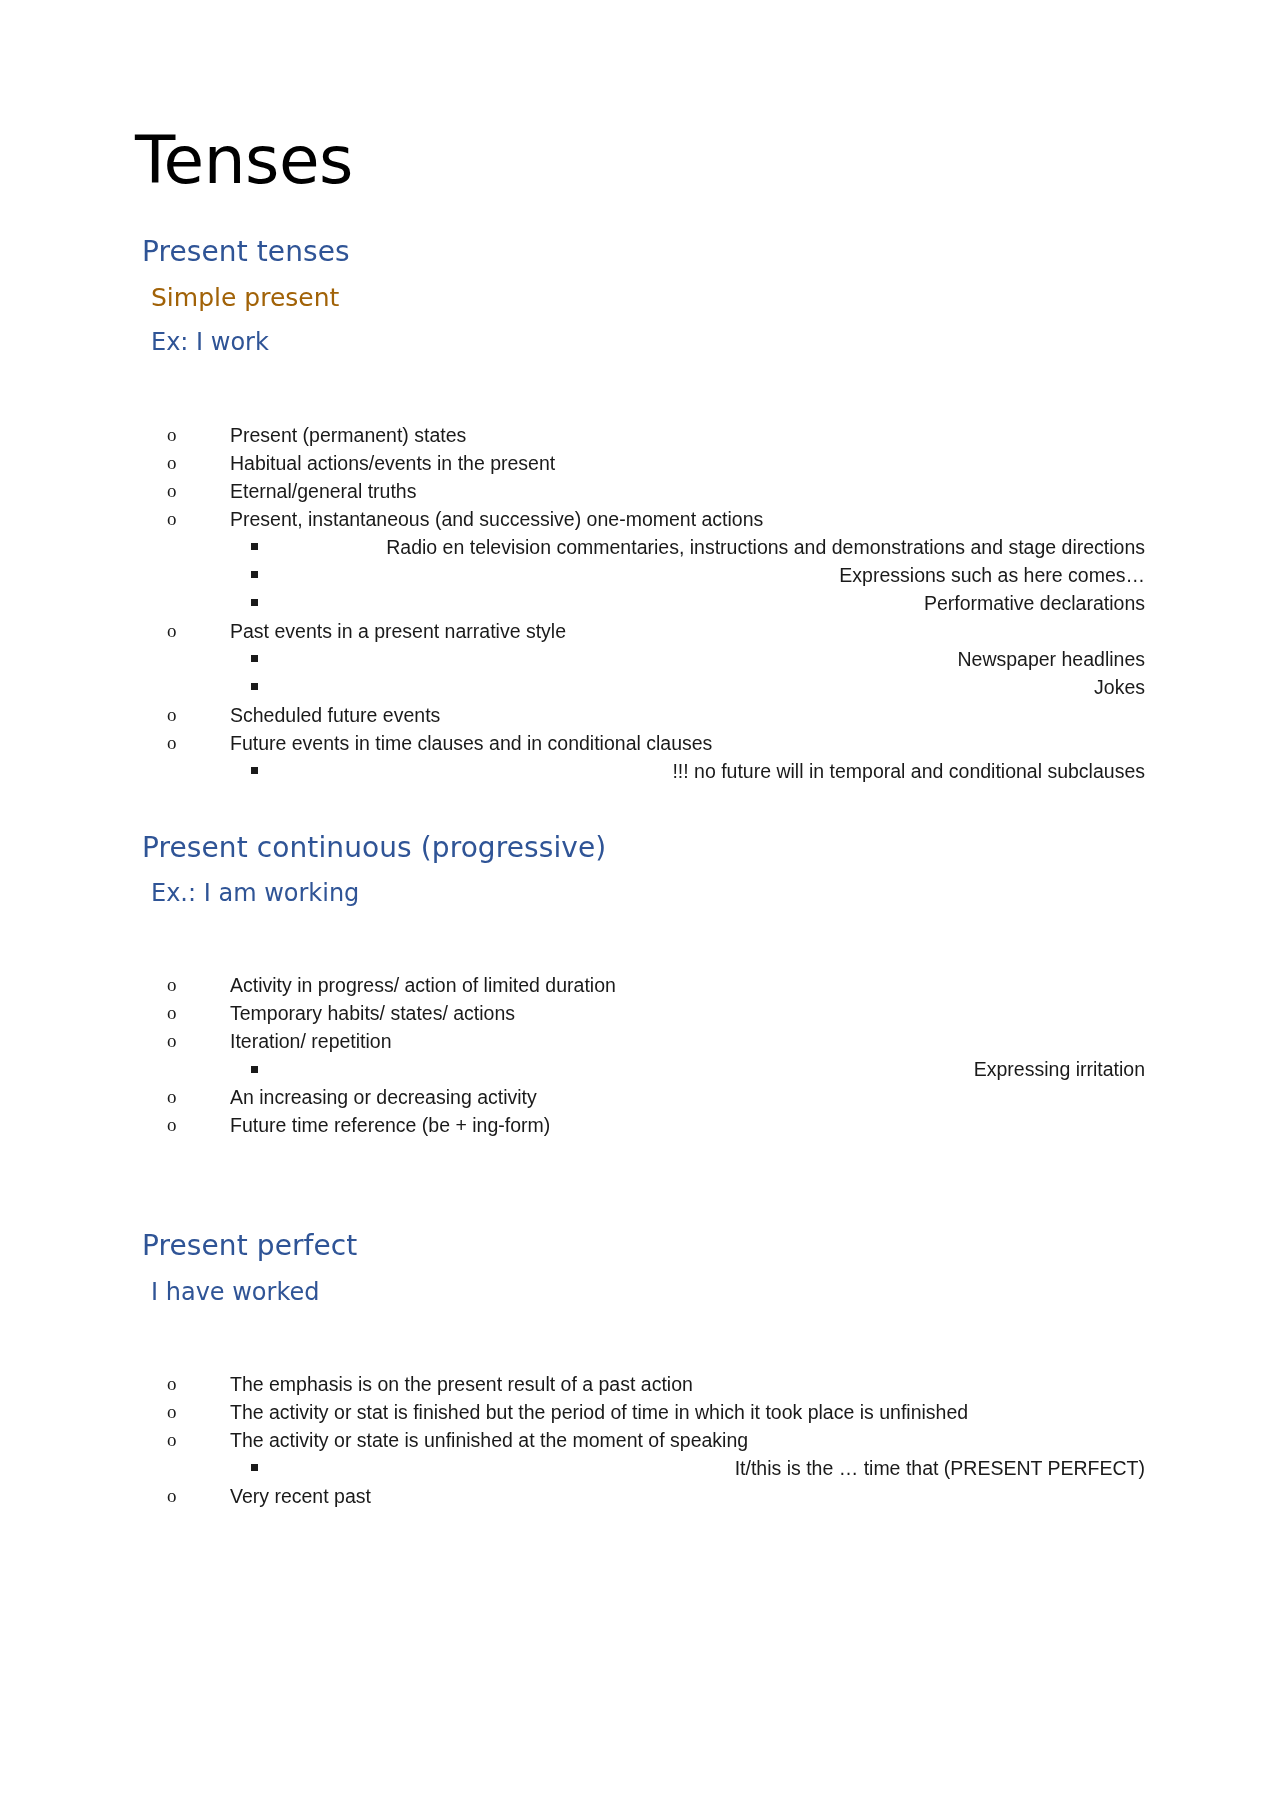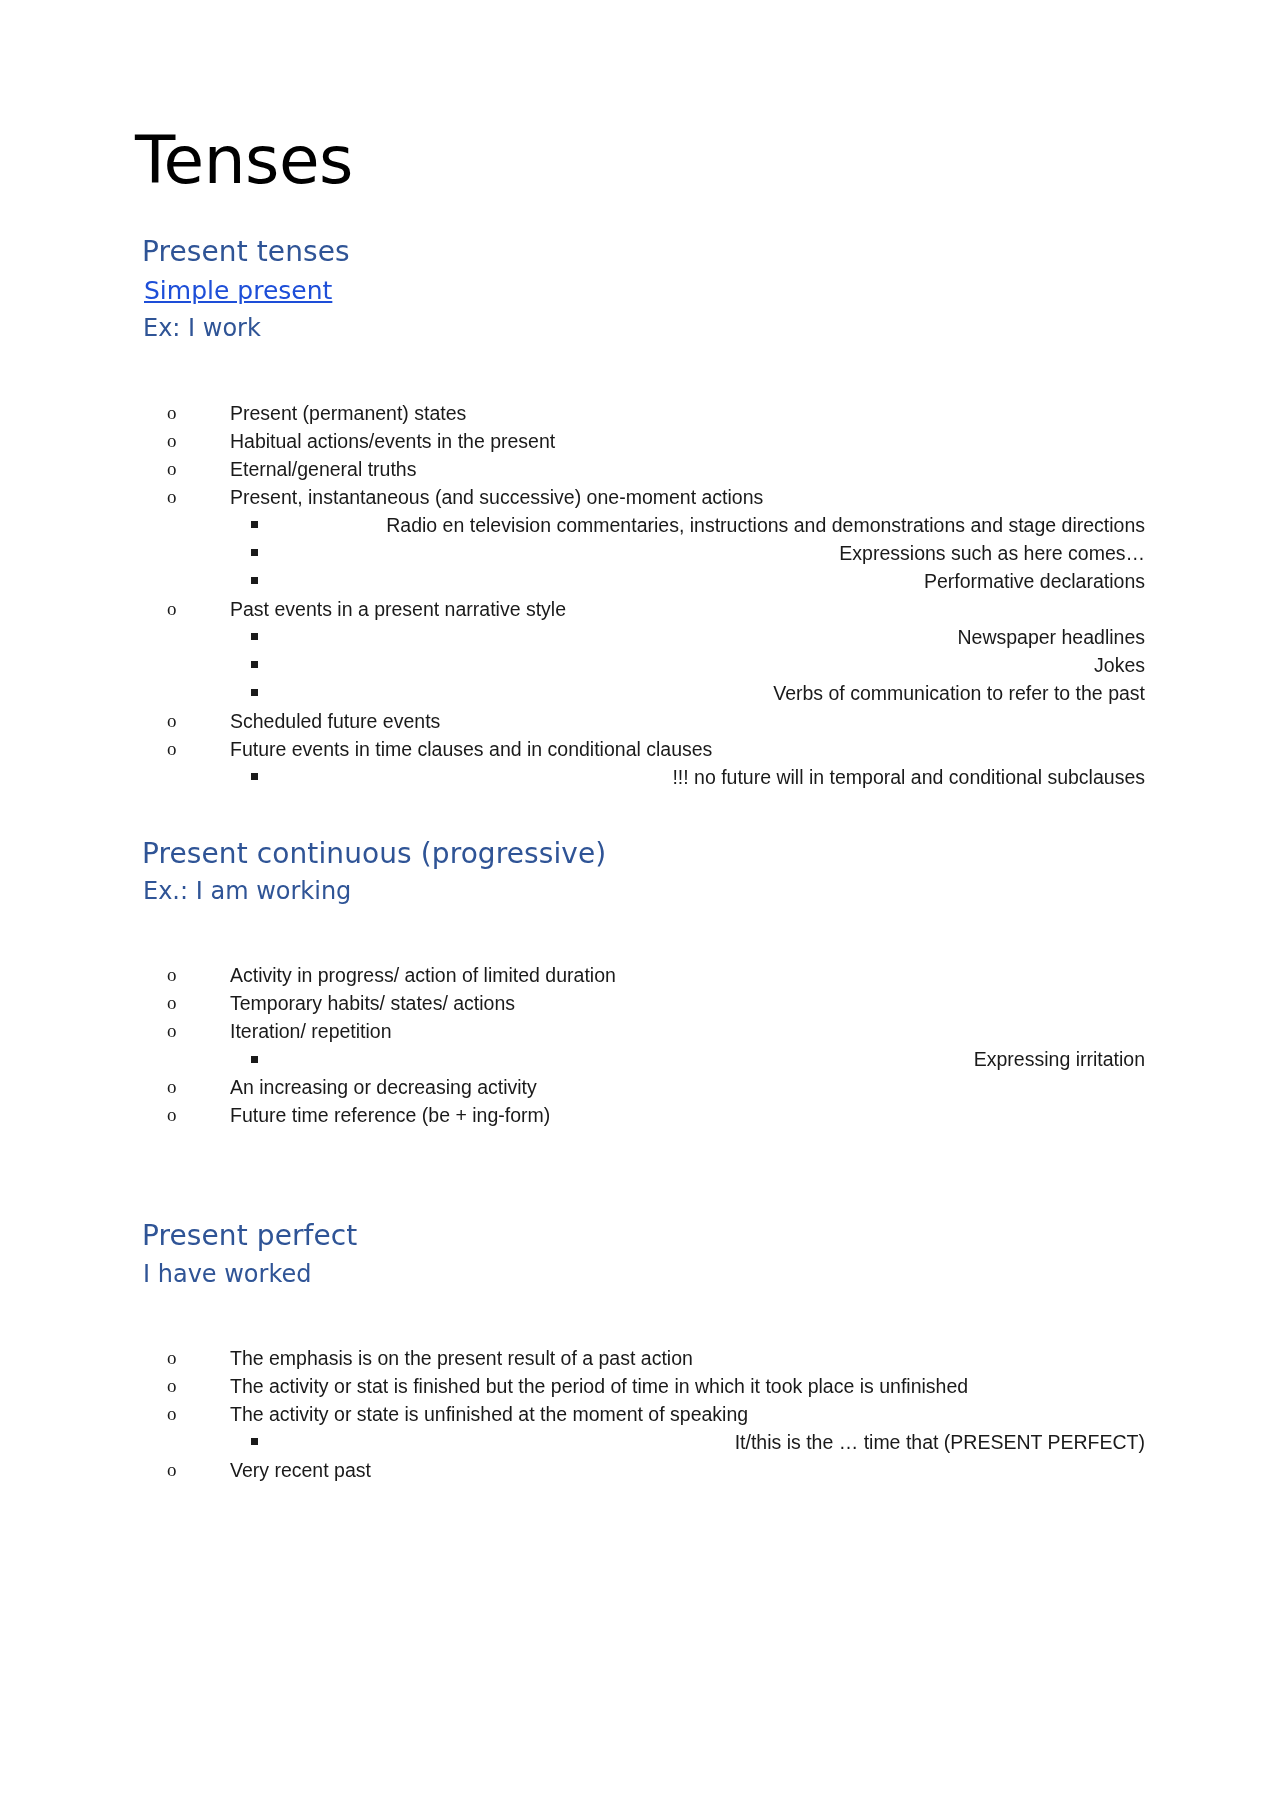--- a/index.html
+++ b/index.html
@@ -53,32 +53,31 @@
     line-height: 1.15;
     color: #2F5496;
     margin: 7px;
     letter-spacing: 0.1px;
   }
   .h2 {
     font-family: "DejaVu Sans", sans-serif;
     font-weight: 400;
     font-size: 25px;
     line-height: 1.15;
-    color: #1d4ed8;
-    margin: 9px;
+    color: #a16207;
+    margin: 16px;
     letter-spacing: 0px;
-    text-decoration: underline;
   }
   .h3 {
     font-family: "DejaVu Sans", sans-serif;
     font-weight: 400;
     font-size: 24px;
     line-height: 1.15;
     color: #2F5496;
-    margin: 8px;
+    margin: 16px;
   }
 
   .sp-title-gap { height: 35px; }
 
   
   .list {
     margin: 0;
     padding: 0;
     list-style: none;
   }
@@ -207,24 +206,20 @@
         <li class="li lvl2">
           <span class="marker"><i class="sq"></i></span>
           <span class="li-text">Newspaper headlines</span>
         </li>
 
         <li class="li lvl2">
           <span class="marker"><i class="sq"></i></span>
           <span class="li-text">Jokes</span>
         </li>
 
-        <li class="li lvl2">
-          <span class="marker"><i class="sq"></i></span>
-          <span class="li-text">Verbs of communication to refer to the past</span>
-        </li>
 
         <li class="li lvl1">
           <span class="marker">o</span>
           <span class="li-text">Scheduled future events</span>
         </li>
 
         <li class="li lvl1">
           <span class="marker">o</span>
           <span class="li-text">Future events in time clauses and in conditional clauses</span>
         </li>

